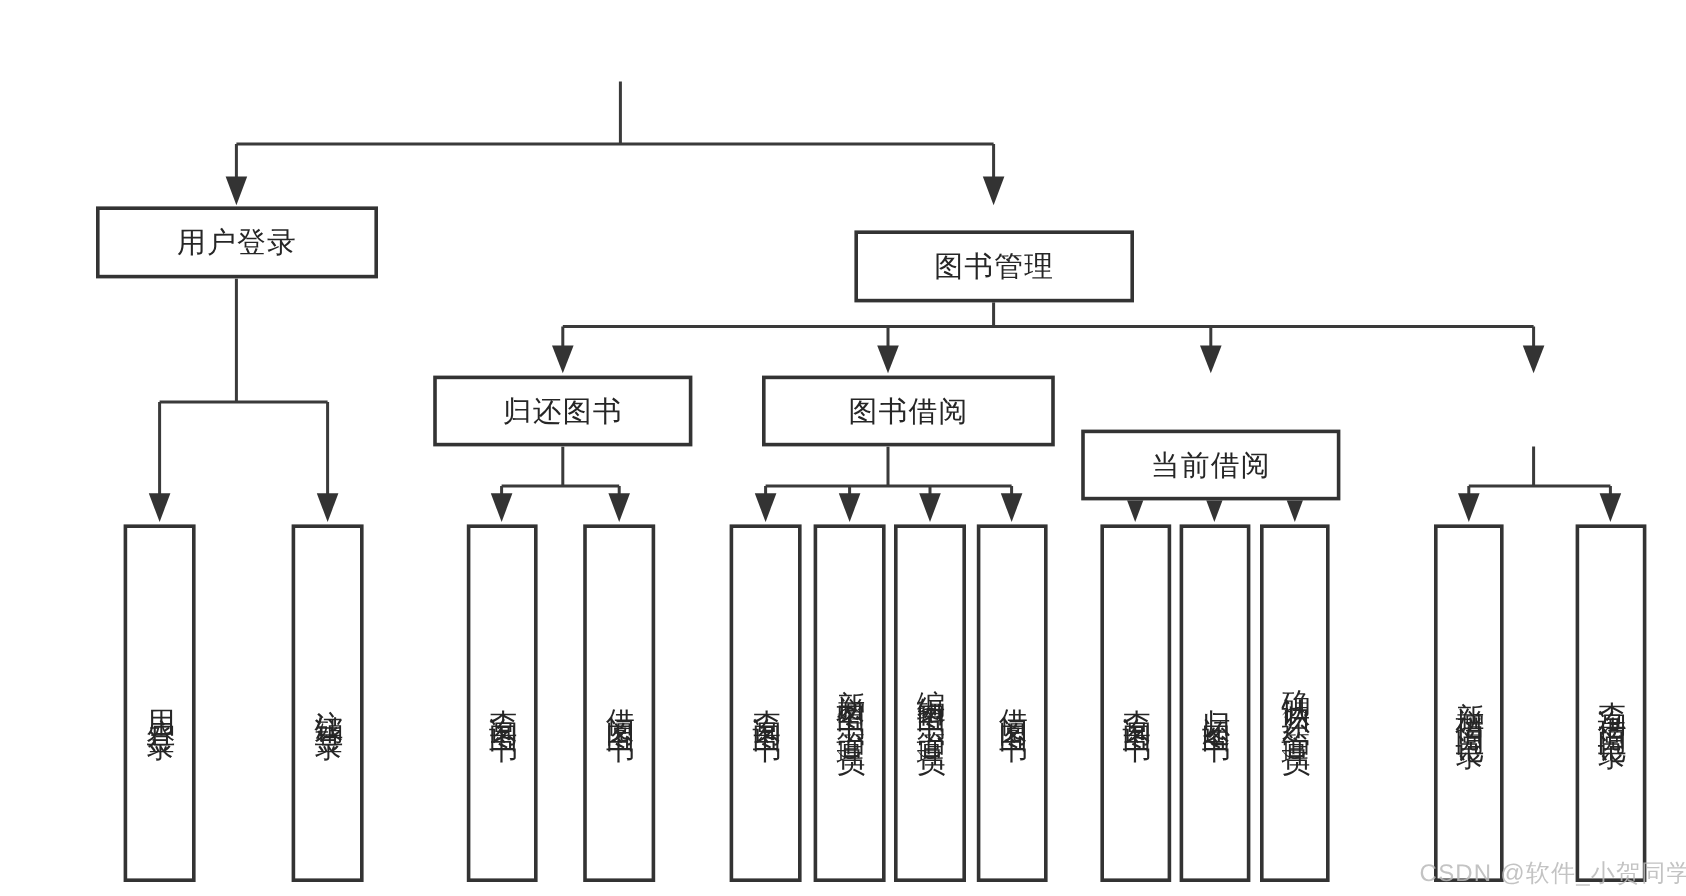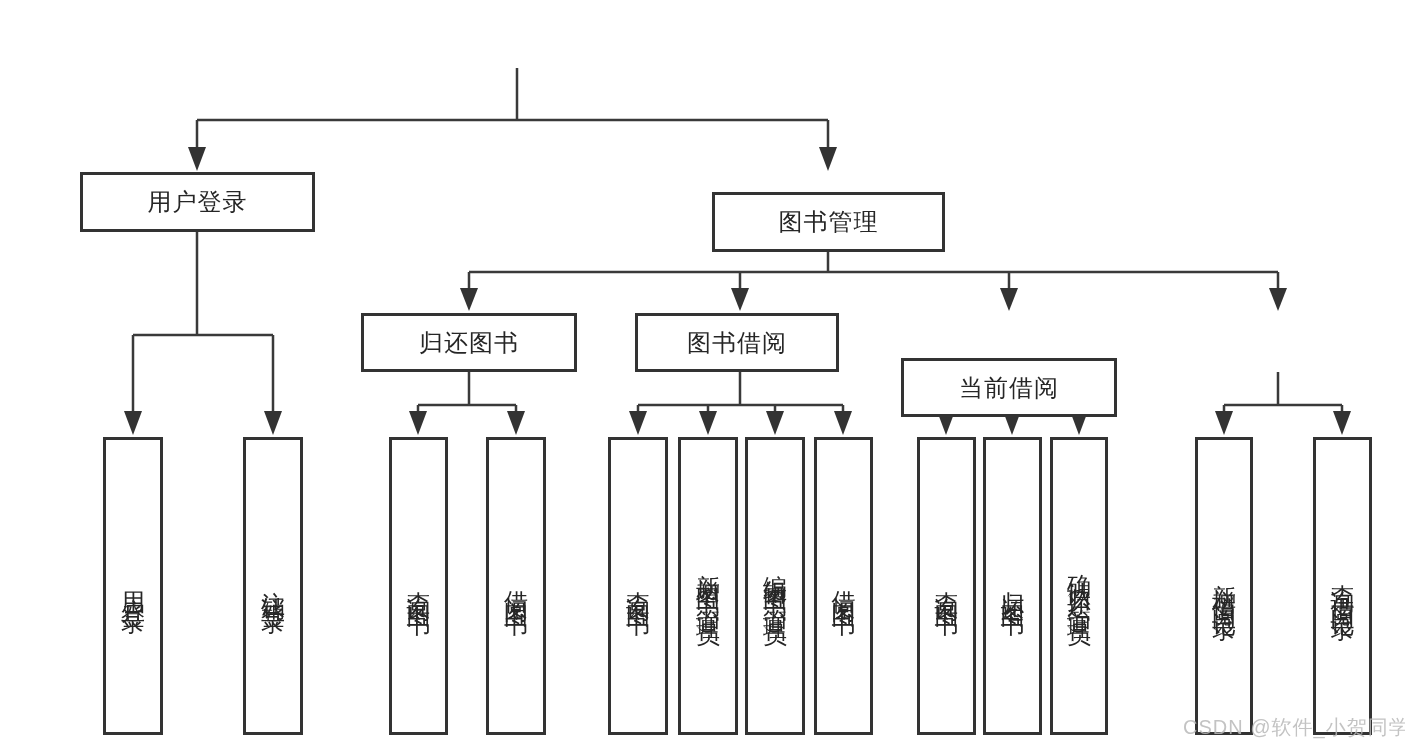--- a/index.html
+++ b/index.html
@@ -28,21 +28,21 @@
     color: #262626;
     font-size: 24px;
     letter-spacing: 1px;
     white-space: nowrap;
   }
   .root  { left: 12px;  top: 13px;  width: 1011px; height: 55px; border-width: 2px;}
   .l2a   { left: 80px;  top: 172px; width: 235px;  height: 60px; }
   .l2b   { left: 712px; top: 172px; width: 233px;  height: 60px; margin-top: 20px; }
   .l3    { top: 313px; height: 59px; }
   .l3a   { left: 361px;  width: 216px; }
-  .l3b   { left: 635px;  width: 204px; }
+  .l3b   { left: 635px;  width: 244px; }
   .l3c   { left: 901px;  width: 216px; margin-top: 45px; }
   .l3d   { left: 1171px; width: 215px; }
   .leaf  { top: 437px; height: 298px; }
   .leaf .v {
     writing-mode: vertical-rl;
     text-orientation: mixed;
     letter-spacing: 7px;
     font-size: 24px;
   }
   .g1a { left: 103px;  width: 60px; }

